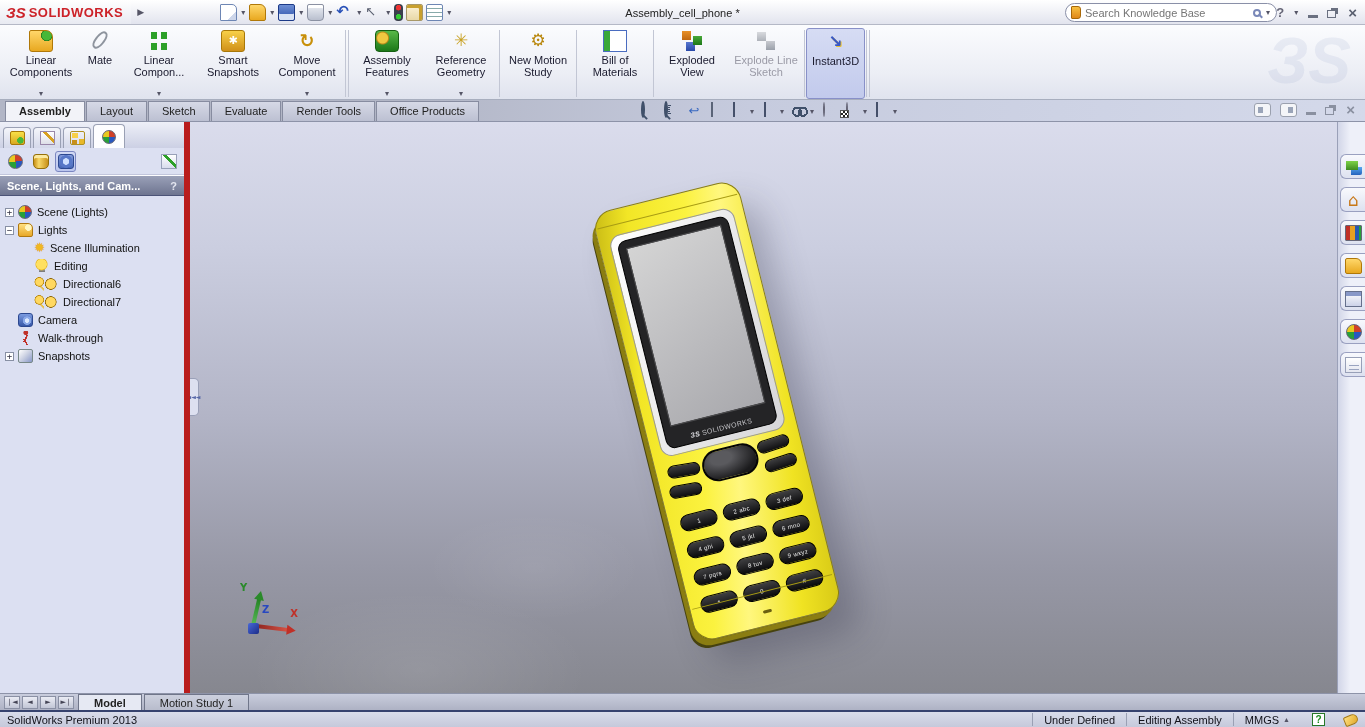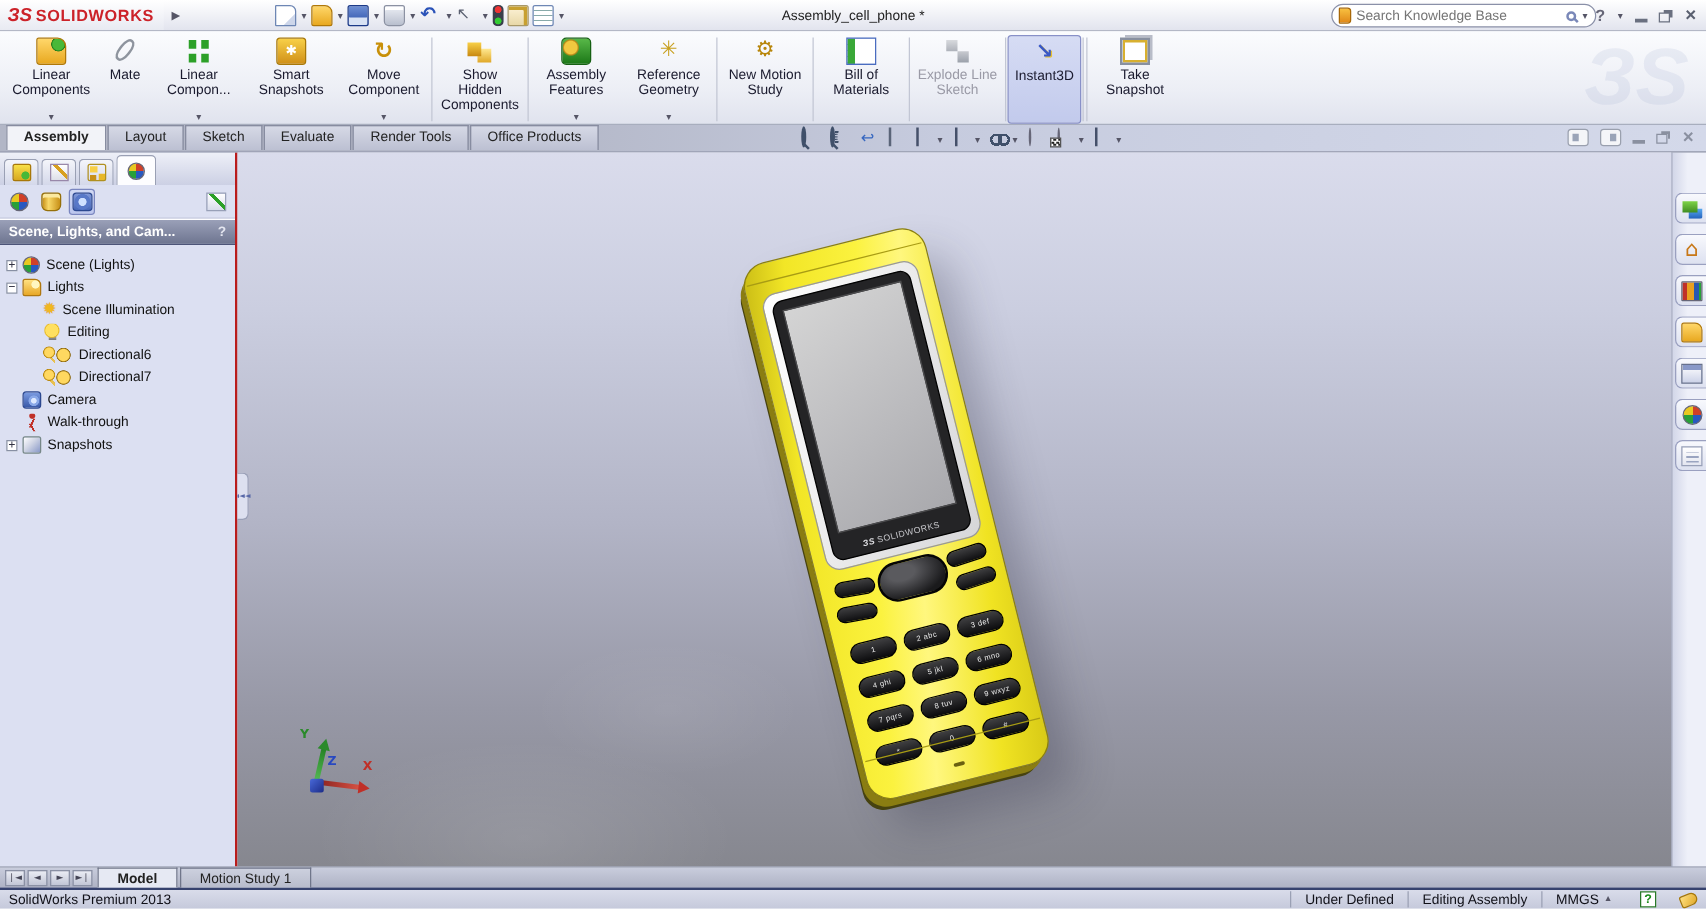--- a/index.html
+++ b/index.html
@@ -57,21 +57,21 @@
   .ri-motion{color:#b8860b;font-size:17px;line-height:21px;}
   .ri-bom{background:linear-gradient(90deg,#3aa838 0 6px,#fff 6px),repeating-linear-gradient(#0000 0 4px,#4a6cc0 4px 5px);border:1px solid #4a6cc0;}
   .ri-explview{background:linear-gradient(#e89028,#c06810) 2px 1px/9px 9px no-repeat,linear-gradient(#48a838,#1c7818) 13px 6px/9px 9px no-repeat,linear-gradient(#5878d0,#2848a8) 6px 12px/9px 9px no-repeat;}
   .ri-explline{background:linear-gradient(#d8dade,#aeb2ba) 3px 2px/9px 9px no-repeat,linear-gradient(#c8cad0,#9aa0aa) 12px 11px/9px 9px no-repeat;}
   .ri-instant{color:#3858c8;font-size:17px;line-height:20px;font-weight:bold;text-shadow:1px 1px 0 #e8c030;}
   .ri-speedpak{background:linear-gradient(135deg,#d8dade,#a8acb6);border:1px solid #9aa0aa;border-radius:50% 50% 4px 4px;}
   .ri-snapshot{background:#fff;border:2px solid #8890a0;box-shadow:inset 0 0 0 2px #d8b030,3px -3px 0 -1px #b8bcc8;}
   .wmark{position:absolute;right:14px;top:0;font-size:64px;font-weight:bold;font-style:italic;color:rgba(150,160,200,0.15);line-height:72px;pointer-events:none;}
 
   
-  .cmdtabs{position:relative;height:22px;background:linear-gradient(90deg,#b2b6c6 0 30%,#c6cbde 55%,#d4d9ea);border-bottom:1px solid #8d93a8;display:flex;align-items:flex-start;padding-left:5px;}
+  .cmdtabs{position:relative;height:22px;background:linear-gradient(90deg,#b2b6c6 0 30%,#c6cbde 55%,#d4d9ea);border-bottom:1px solid #8d93a8;display:flex;align-items:center;padding-left:5px;}
   .ctab{padding:3px 13px 4px;background:linear-gradient(#d6d9e6,#bcc0d2);border:1px solid #878ca0;border-bottom:none;margin-right:1px;color:#222;}
   .ctab.active{background:#f2f3f8;font-weight:bold;}
   .hud{position:absolute;left:640px;top:2px;display:flex;align-items:center;gap:7px;height:18px;}
   .hudg{display:flex;align-items:center;gap:1px;}
   .hud-ic{width:16px;height:16px;position:relative;display:inline-block;font-family:"DejaVu Sans",sans-serif;}
   .mag{width:11px;height:11px;border:2px solid #40506a;border-radius:50%;margin:1px;position:relative;}
   .mag:after{content:"";position:absolute;width:6px;height:2px;background:#40506a;transform:rotate(45deg);right:-5px;bottom:-2px;}
   .magq:before{content:"";position:absolute;inset:2px;border:1px dotted #40506a;}
   .hud-prev{color:#3868c0;font-size:13px;line-height:16px;text-align:center;}
   .hud-section{width:12px;height:13px;margin:1px 2px;background:linear-gradient(90deg,#e8b820 0 45%,#3868c8 55%);border:1px solid #5a6478;transform:skewY(-6deg);}
@@ -86,21 +86,21 @@
   .docctl{position:absolute;right:10px;top:3px;display:flex;gap:9px;align-items:center;}
   .pbx{width:17px;height:14px;border:1px solid #9aa0ae;border-radius:3px;background:#f4f5f8;position:relative;}
   .pbx i{position:absolute;top:3px;bottom:3px;width:5px;background:#9aa4b8;}
   .pbx.l i{left:3px;} .pbx.r i{right:3px;}
   .dmin{width:10px;height:3px;background:#8a90a0;margin-top:6px;}
   .dres{width:9px;height:8px;border:1.5px solid #8a90a0;box-shadow:3px -3px 0 -1px #8a90a0;margin:2px 3px 0 0;}
   .dclose{font-size:15px;font-weight:bold;color:#8a90a0;line-height:14px;}
 
   
   .main{display:flex;height:571px;}
-  .panel{width:190px;background:#dce0f2;border-right:2px solid #b91c1c;display:flex;flex-direction:column;}
+  .panel{width:190px;background:#dce0f2;border-right:6px solid #b91c1c;display:flex;flex-direction:column;}
   .ptabs{height:26px;display:flex;align-items:flex-end;padding:2px 3px 0;background:linear-gradient(#eef0f8,#ccd0e4);}
   .ptab{width:28px;height:21px;border:1px solid #9aa0b4;border-bottom:none;border-radius:4px 4px 0 0;background:linear-gradient(#f4f5fa,#d4d8ea);display:flex;align-items:center;justify-content:center;margin-right:2px;}
   .ptab.active{background:#fdfdff;height:24px;width:32px;}
   .mi{width:15px;height:14px;display:block;position:relative;}
   .mi-fm{background:radial-gradient(circle at 72% 70%,#48b838 0 3px,transparent 3.5px),linear-gradient(#f8e048,#d8a820);border:1px solid #a87808;border-radius:2px;}
   .mi-pm{background:linear-gradient(45deg,#0000 52%,#d8a020 53% 68%,#0000 69%),linear-gradient(#ffffff,#dddfe8);border:1px solid #98a;}
   .mi-cm{background:linear-gradient(#f8d048,#f8d048) 1px 1px/6px 5px no-repeat,linear-gradient(#e8b828,#e8b828) 8px 7px/6px 5px no-repeat,linear-gradient(#c89018,#c89018) 1px 8px/5px 5px no-repeat;border:1px solid #b09020;border-radius:2px;}
   .mi-dm{border-radius:50%;background:conic-gradient(#d04028 0 25%,#2858c0 0 50%,#28a038 0 75%,#e8c820 0);border:1px solid #667;width:14px;height:14px;}
   .picons{height:27px;display:flex;align-items:center;gap:4px;padding:0 5px;background:#dce0f2;border-bottom:1px solid #c2c6dc;}
   .pic{width:21px;height:21px;display:flex;align-items:center;justify-content:center;border:1px solid transparent;border-radius:3px;}
@@ -251,24 +251,20 @@
     <div class="rbtn">
       <span class="ric ri-smart">✱</span>
       <span class="rlab">Smart Snapshots</span>
     </div>
     <div class="rbtn">
       <span class="ric ri-move">↻</span>
       <span class="rlab">Move Component</span>
       <span class="rdd">▾</span>
     </div>
     <div class="rdiv"></div>
-    <div class="rbtn">
-      <span class="ric ri-showhid"></span>
-      <span class="rlab">Show Hidden Components</span>
-    </div>
     <div class="rdiv"></div>
     <div class="rbtn">
       <span class="ric ri-asmfeat"></span>
       <span class="rlab">Assembly Features</span>
       <span class="rdd">▾</span>
     </div>
     <div class="rbtn">
       <span class="ric ri-refgeo">✳</span>
       <span class="rlab">Reference Geometry</span>
       <span class="rdd">▾</span>
@@ -277,35 +273,35 @@
     <div class="rbtn">
       <span class="ric ri-motion">⚙</span>
       <span class="rlab">New Motion Study</span>
     </div>
     <div class="rdiv"></div>
     <div class="rbtn">
       <span class="ric ri-bom"></span>
       <span class="rlab">Bill of Materials</span>
     </div>
     <div class="rdiv"></div>
+    <div class="rbtn">
+      <span class="ric ri-explview"></span>
+      <span class="rlab">Exploded View</span>
+    </div>
     <div class="rbtn dis">
       <span class="ric ri-explline"></span>
       <span class="rlab">Explode Line Sketch</span>
     </div>
     <div class="rdiv"></div>
     <div class="rbtn act">
       <span class="ric ri-instant">↘</span>
       <span class="rlab">Instant3D</span>
     </div>
     <div class="rdiv"></div>
     <div class="rdiv"></div>
-    <div class="rbtn">
-      <span class="ric ri-snapshot"></span>
-      <span class="rlab">Take Snapshot</span>
-    </div>
     <span class="wmark">ЗS</span>
   </div>
 
   <div class="cmdtabs">
     <span class="ctab active">Assembly</span>
     <span class="ctab">Layout</span>
     <span class="ctab">Sketch</span>
     <span class="ctab">Evaluate</span>
     <span class="ctab">Render Tools</span>
     <span class="ctab">Office Products</span>

